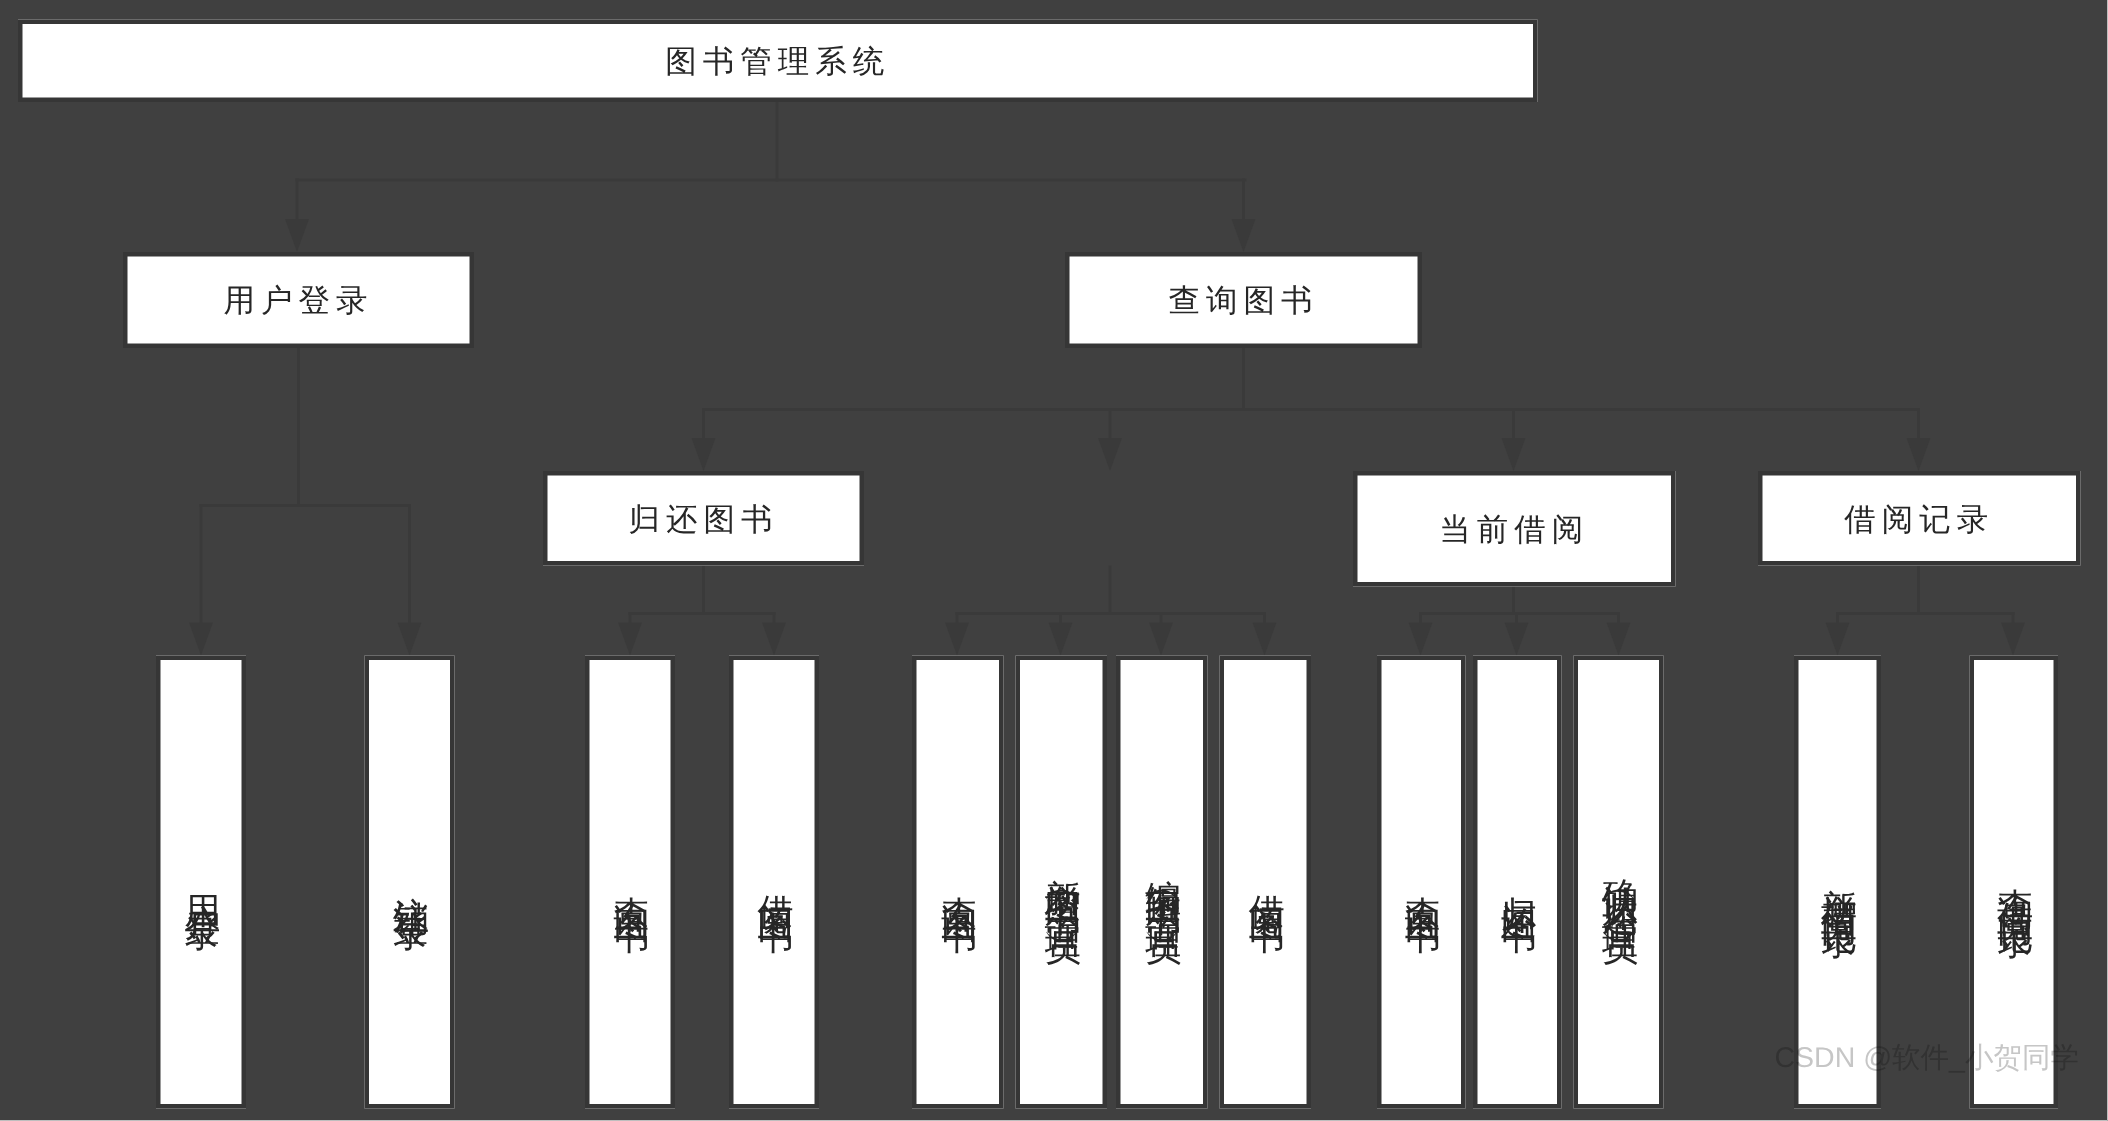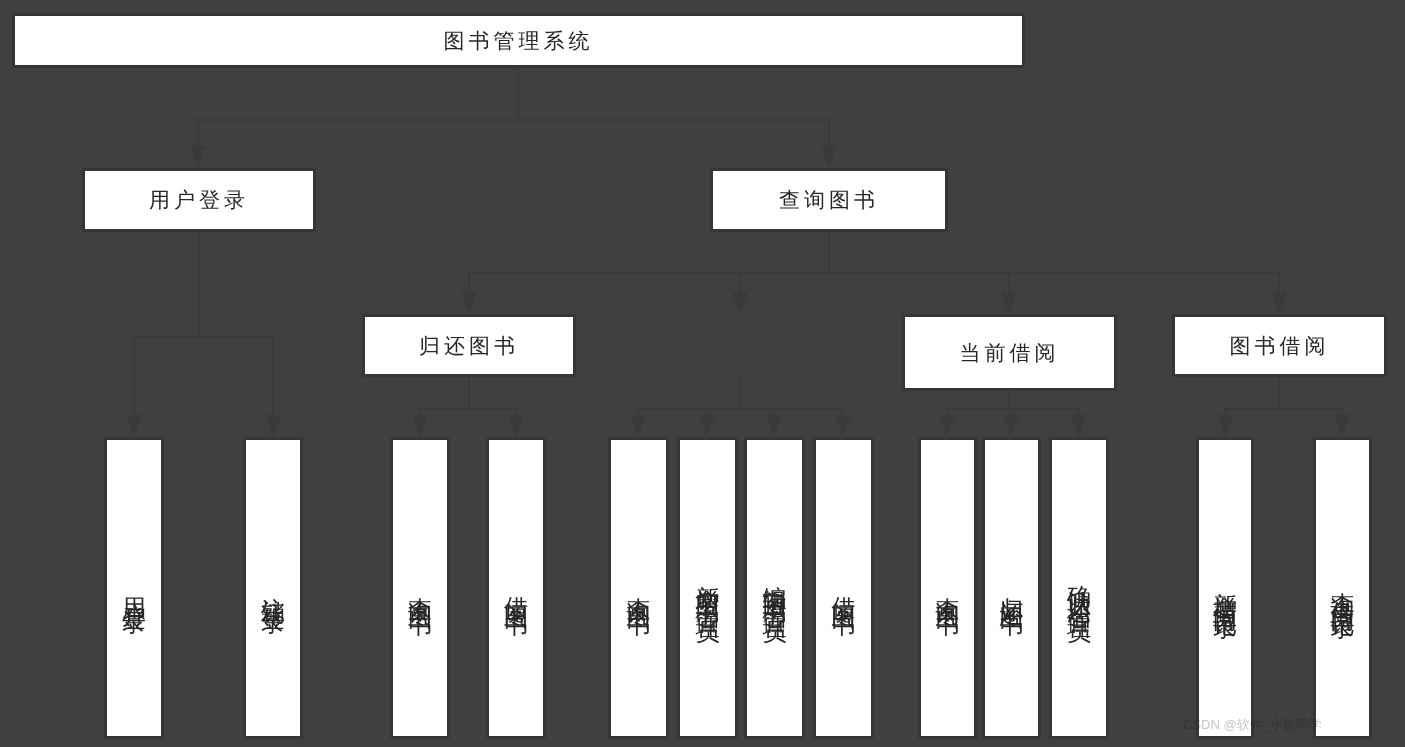--- a/index.html
+++ b/index.html
@@ -33,22 +33,22 @@
   .arrow {
     position: absolute;
     width: 0; height: 0;
     border-left: 8px solid transparent;
     border-right: 8px solid transparent;
     border-top: 22px solid #3a3a3a;
   }
   .watermark {
     position: absolute;
     left: 1183px;
-    top: 716px;
-    font-size: 13px;
+    top: 692px;
+    font-size: 19px;
     color: #c6c6c6;
     white-space: nowrap;
     mix-blend-mode: multiply;
   }
 </style>
 </head>
 <body>
 
 <div class="stage">
 
@@ -111,21 +111,21 @@
   <div class="line" style="left:1341px;top:408px;width:2px;height:9px"></div>
   <div class="arrow" style="left:1334px;top:415px"></div>
 
   <div class="box hbox" style="left:12px;top:13px;width:1013px;height:55px">图书管理系统</div>
 
   <div class="box hbox" style="left:82px;top:168px;width:234px;height:64px">用户登录</div>
   <div class="box hbox" style="left:710px;top:168px;width:238px;height:64px">查询图书</div>
 
   <div class="box hbox" style="left:362px;top:314px;width:214px;height:63px">归还图书</div>
   <div class="box hbox" style="left:902px;top:314px;width:215px;height:77px">当前借阅</div>
-  <div class="box hbox" style="left:1172px;top:314px;width:215px;height:63px">图书借阅</div>
+  <div class="box hbox" style="left:1172px;top:314px;width:215px;height:63px">借阅记录</div>
 
   <div class="box vbox" style="left:104px;top:437px;width:60px;height:302px">用户登录</div>
   <div class="box vbox" style="left:243px;top:437px;width:60px;height:302px">注销登录</div>
 
   <div class="box vbox" style="left:390px;top:437px;width:60px;height:302px">查询图书</div>
   <div class="box vbox" style="left:486px;top:437px;width:60px;height:302px">借阅图书</div>
 
   <div class="box vbox" style="left:608px;top:437px;width:61px;height:302px">查询图书</div>
   <div class="box vbox" style="left:677px;top:437px;width:61px;height:302px">新增图书（管理员）</div>
   <div class="box vbox" style="left:744px;top:437px;width:61px;height:302px">编辑图书（管理员）</div>

